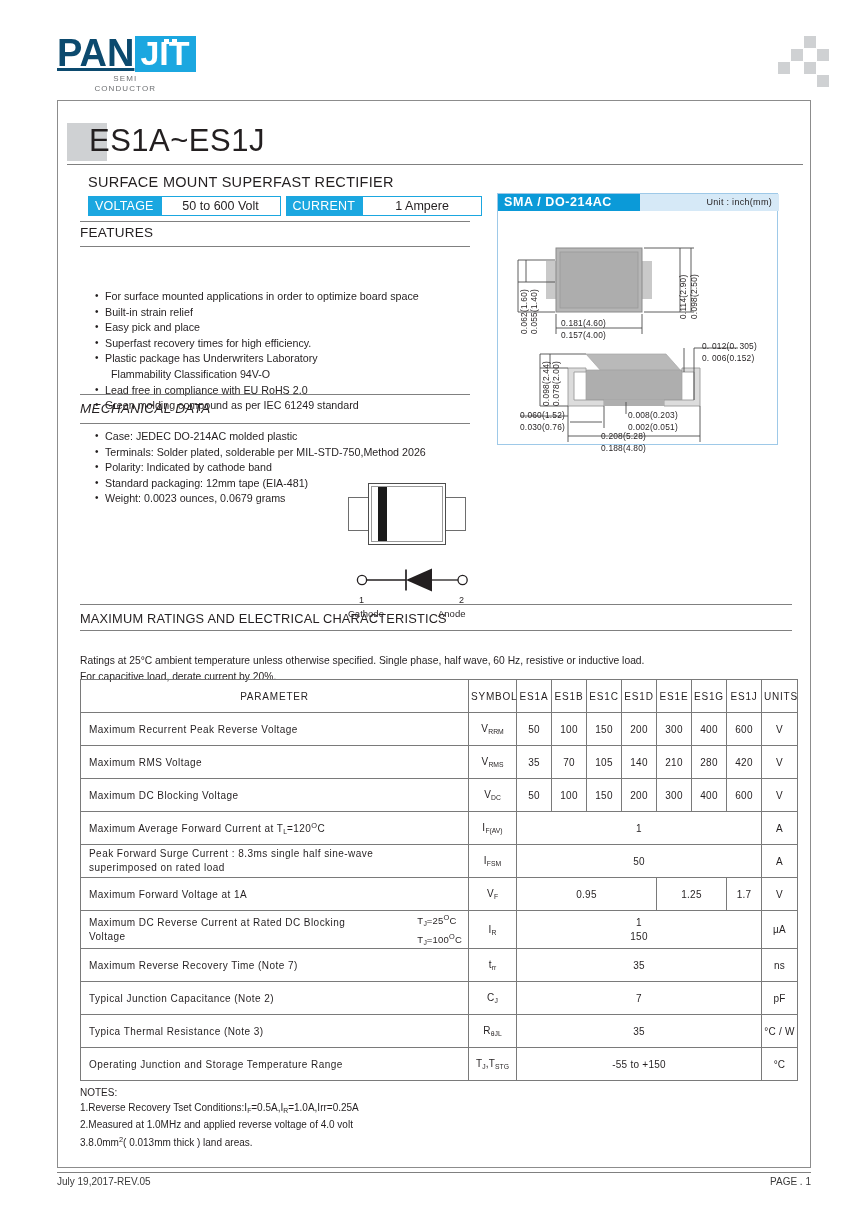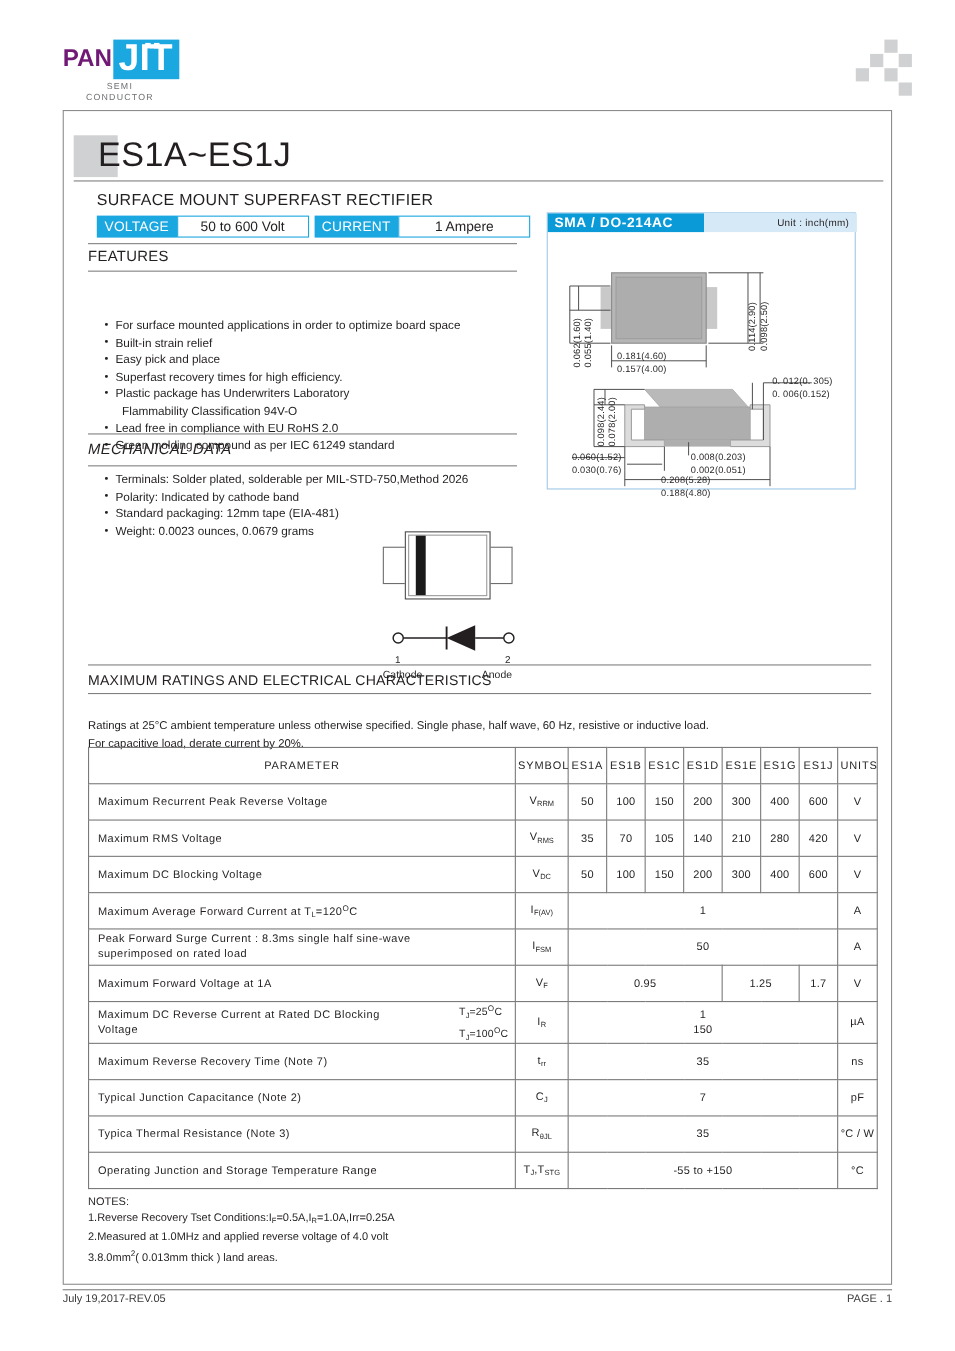--- a/index.html
+++ b/index.html
@@ -15,22 +15,22 @@
     color: #231f20;
     overflow: hidden;
   }
 
   
   #logo-band { position: absolute; left: 0; top: 0; width: 868px; height: 100px; }
 
   .logo-wrap { position: absolute; left: 57px; top: 36px; }
   .logo-main { display: flex; align-items: flex-start; }
   .logo-pan {
-    font-size: 22px; font-weight: bold; letter-spacing: 0px;
-    color: #701a75; line-height: 34px; font-family: "Liberation Sans", sans-serif;
+    font-size: 38px; font-weight: bold; letter-spacing: 0px;
+    color: #0c4a6e; line-height: 34px; font-family: "Liberation Sans", sans-serif; text-decoration: underline;
   }
   .logo-jit-box {
     background: #1ba7e0; color: #ffffff;
     font-size: 34px; font-weight: bold; line-height: 34px;
     padding: 0 6px 2px 5px; margin-left: 1px; position: relative;
     font-family: "Liberation Sans", sans-serif;
   }
   .logo-dots { position: absolute; left: 29px; top: 3px; width: 16px; height: 5px; }
   .logo-dots i { position: absolute; top: 0; width: 5px; height: 5px; background: #ffffff; display: block; }
   .logo-dots i.d1 { left: 0; } .logo-dots i.d2 { left: 8px; }
@@ -220,20 +220,21 @@
       <li>Green molding compound as per IEC 61249 standard</li>
     </ul>
   </div>
 
   <div class="sect-rule" style="left:22px; top:293px; width:390px;"></div>
   <div class="sect-head" style="left:22px; top:300px;font-style:italic;">MECHANICAL DATA</div>
   <div class="sect-rule" style="left:22px; top:322px; width:390px;"></div>
 
   <div class="bullets" style="left:37px; top:328px; width:400px;">
     <ul>
+      <li>Case: JEDEC DO-214AC molded plastic</li>
       <li>Terminals: Solder plated, solderable per MIL-STD-750,Method 2026</li>
       <li>Polarity: Indicated by cathode band</li>
       <li>Standard packaging: 12mm tape (EIA-481)</li>
       <li>Weight: 0.0023 ounces, 0.0679 grams</li>
     </ul>
   </div>
 
   <div id="pkg-pic">
     <div class="lead-l"></div>
     <div class="lead-r"></div>

